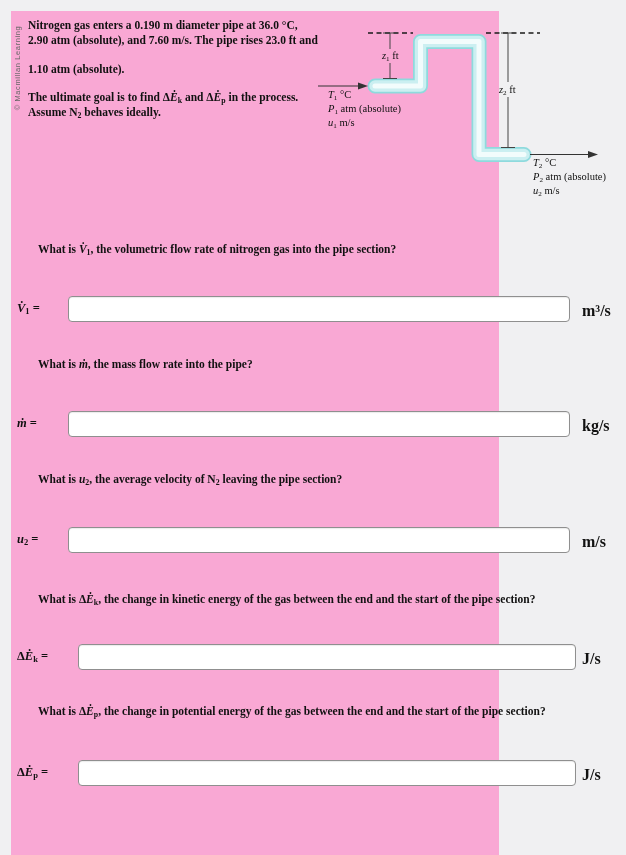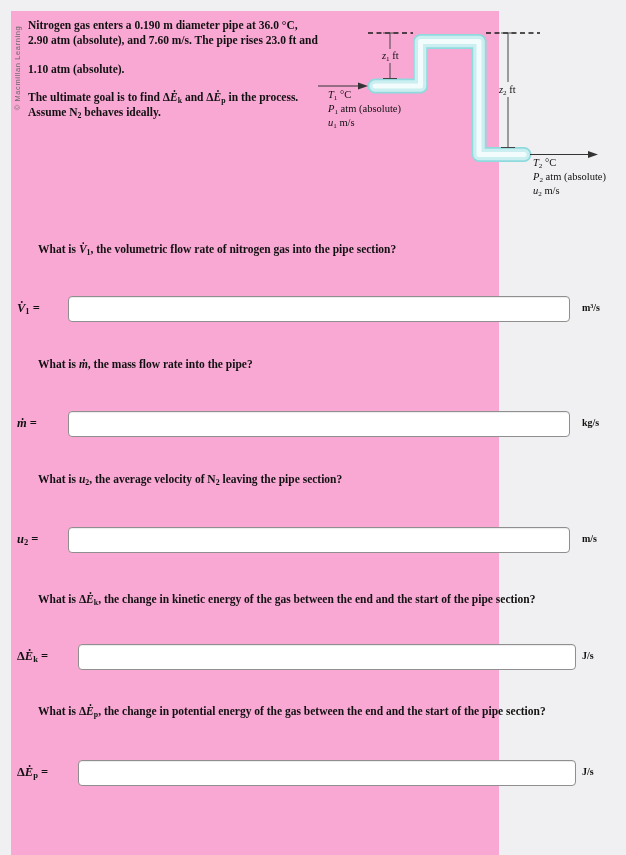--- a/index.html
+++ b/index.html
@@ -25,21 +25,21 @@
   .prob{position:absolute;left:17px;font-weight:bold;font-size:11.5px;line-height:14.5px;white-space:nowrap;}
   .dlabel{position:absolute;font-size:10.5px;line-height:13px;white-space:nowrap;color:#101010;}
   .qp{position:absolute;left:17px;font-weight:bold;font-size:11.5px;white-space:nowrap;margin-left:10px;}
   .lbl{position:absolute;font-weight:bold;font-size:12.5px;white-space:nowrap;text-align:left;}
   .inp{
     position:absolute;height:26px;box-sizing:border-box;
     border:1px solid #8f8f8f;border-radius:4px;background:#fff;
     box-shadow:inset 0 1px 1px rgba(0,0,0,0.08);
     font:12px "Liberation Sans","DejaVu Sans",sans-serif;padding:0 6px;color:#111;
   }
-  .unit{position:absolute;left:571px;font-weight:bold;font-size:10px;white-space:nowrap;}
+  .unit{position:absolute;left:571px;font-weight:bold;font-size:16px;white-space:nowrap;}
   svg{position:absolute;left:0;top:0;pointer-events:none;}
 </style>
 </head>
 <body>
 
 <div class="panel">
 
   <div class="copyright">© Macmillan Learning</div>
 
   <div class="prob" style="top:7px">Nitrogen gas enters a 0.190 m diameter pipe at 36.0 °C,</div>

